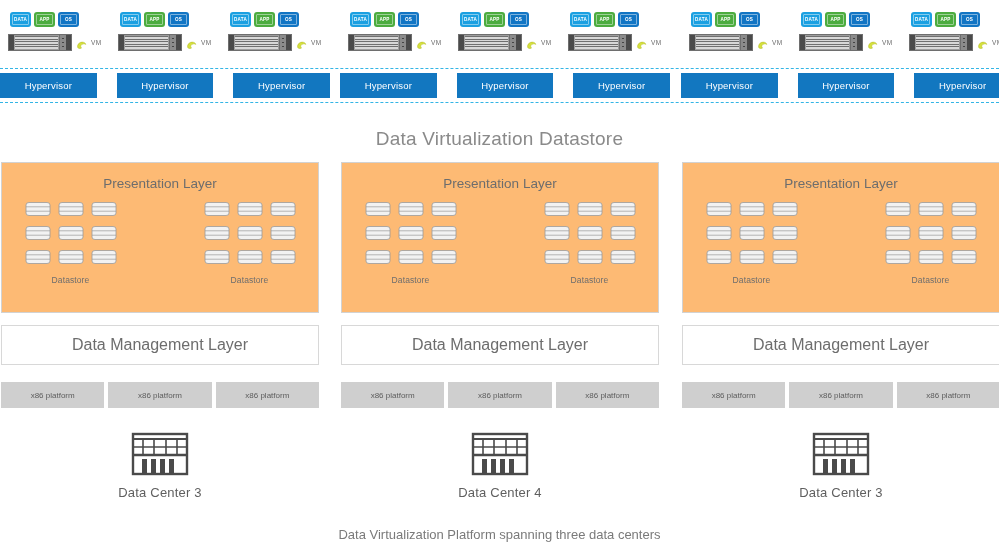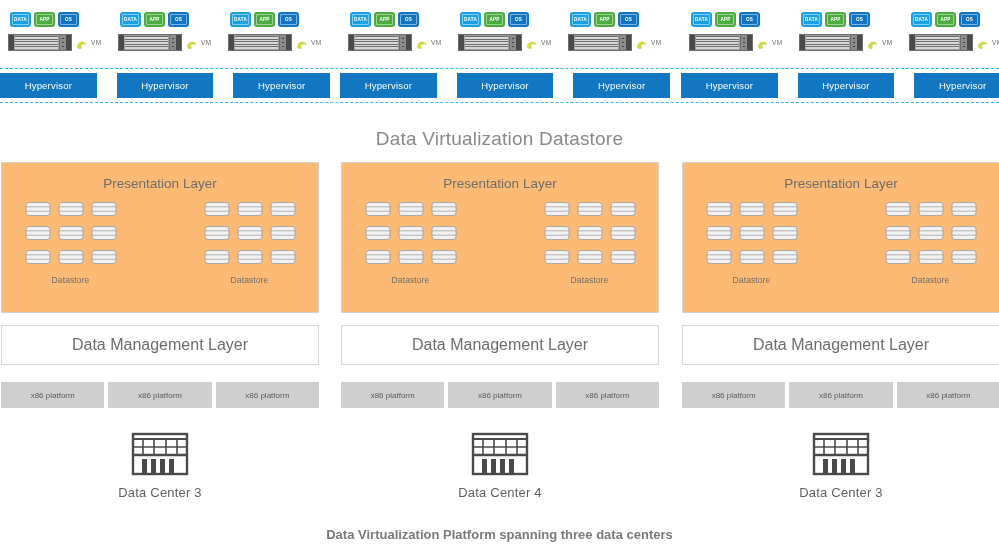--- a/index.html
+++ b/index.html
@@ -307,21 +307,21 @@
   }
 
   
   .caption {
     position: absolute;
     left: 0; top: 527px;
     width: 999px;
     text-align: center;
     font-size: 13px;
     color: #7a7a7a;
-    font-weight: 700;
+    font-weight: 400;
   }
 </style>
 </head>
 <body>
 
 <div class="vm-band">
 
   <div class="vm-dc-group dc1">
     <div class="vm-unit">
       <div class="vm-badges">

